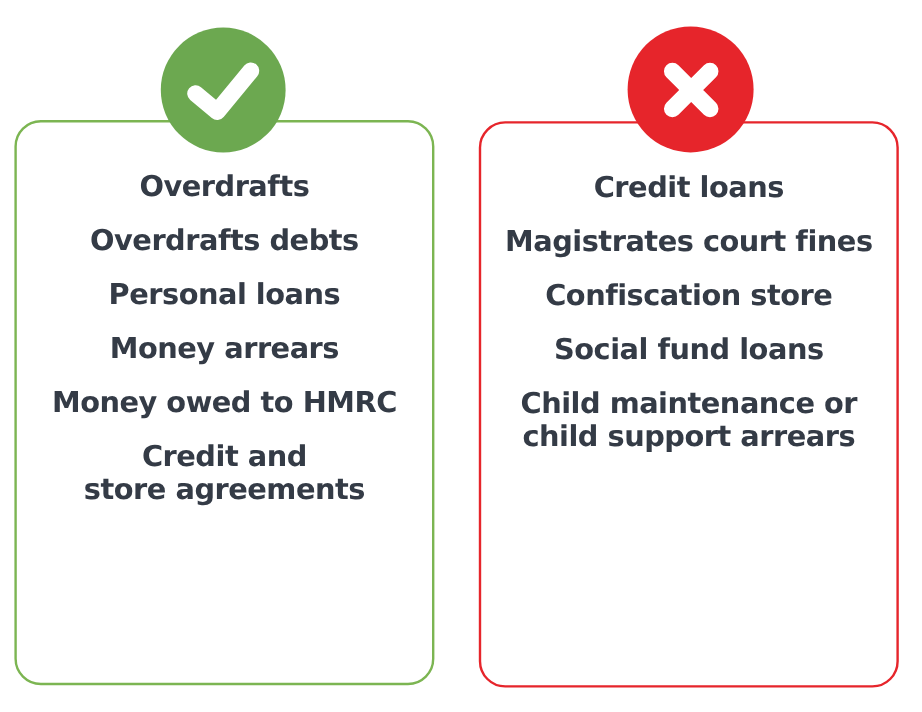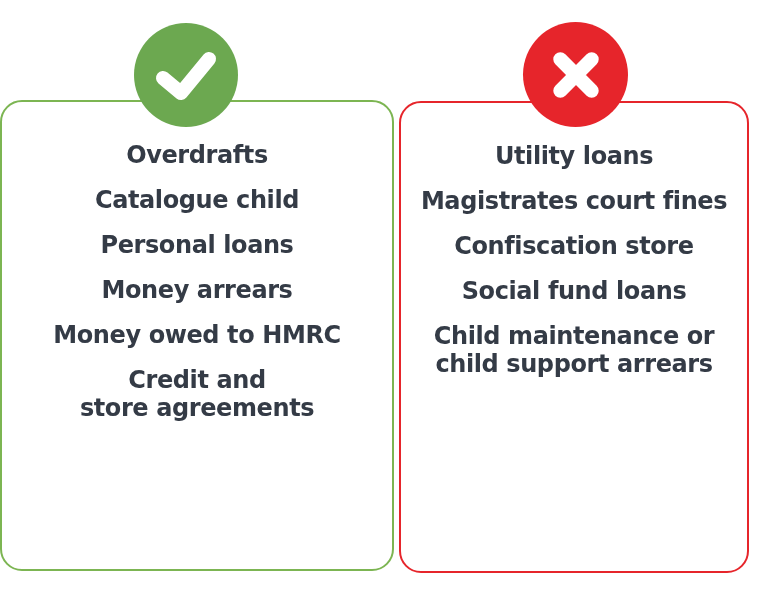--- a/index.html
+++ b/index.html
@@ -16,23 +16,23 @@
     overflow: hidden;
   }
   .card {
     position: absolute;
     box-sizing: border-box;
     border: 2px solid #000;
     border-radius: 22px;
     background: transparent;
   }
   .card-left {
-    left: 0;
+    left: 12px;
     top: 100px;
-    width: 394px;
+    width: 350px;
     height: 471px;
   }
   .card-right {
     left: 399px;
     top: 101px;
     width: 350px;
     height: 472px;
   }
   .badge {
     position: absolute;
@@ -74,31 +74,31 @@
   }
 </style>
 </head>
 <body style="background: rgb(255, 255, 255);">
 
 <div class="canvas" style="color: rgb(52, 59, 70);">
 
   <section class="card card-left" style="border-color: rgb(124, 181, 82);">
     <ul class="debt-list">
         <li>Overdrafts</li>
-        <li>Catalogue child</li>
+        <li>Overdrafts debts</li>
         <li>Personal loans</li>
         <li>Money arrears</li>
         <li>Money owed to HMRC</li>
         <li>Credit and store agreements</li>
       </ul>
   </section>
 
   <section class="card card-right" style="border-color: rgb(230, 37, 43);">
     <ul class="debt-list">
-        <li>Utility loans</li>
+        <li>Credit loans</li>
         <li>Magistrates court fines</li>
         <li>Confiscation store</li>
         <li>Social fund loans</li>
         <li>Child maintenance or child support arrears</li>
       </ul>
   </section>
 
   <div class="badge badge-left" style="background: rgb(108, 168, 80);">
     <svg viewBox="0 0 104 104" xmlns="http://www.w3.org/2000/svg">
       <path d="M29 55 L47 70 L75 36" fill="none" stroke="#ffffff" stroke-width="14" stroke-linecap="round" stroke-linejoin="round"></path>

